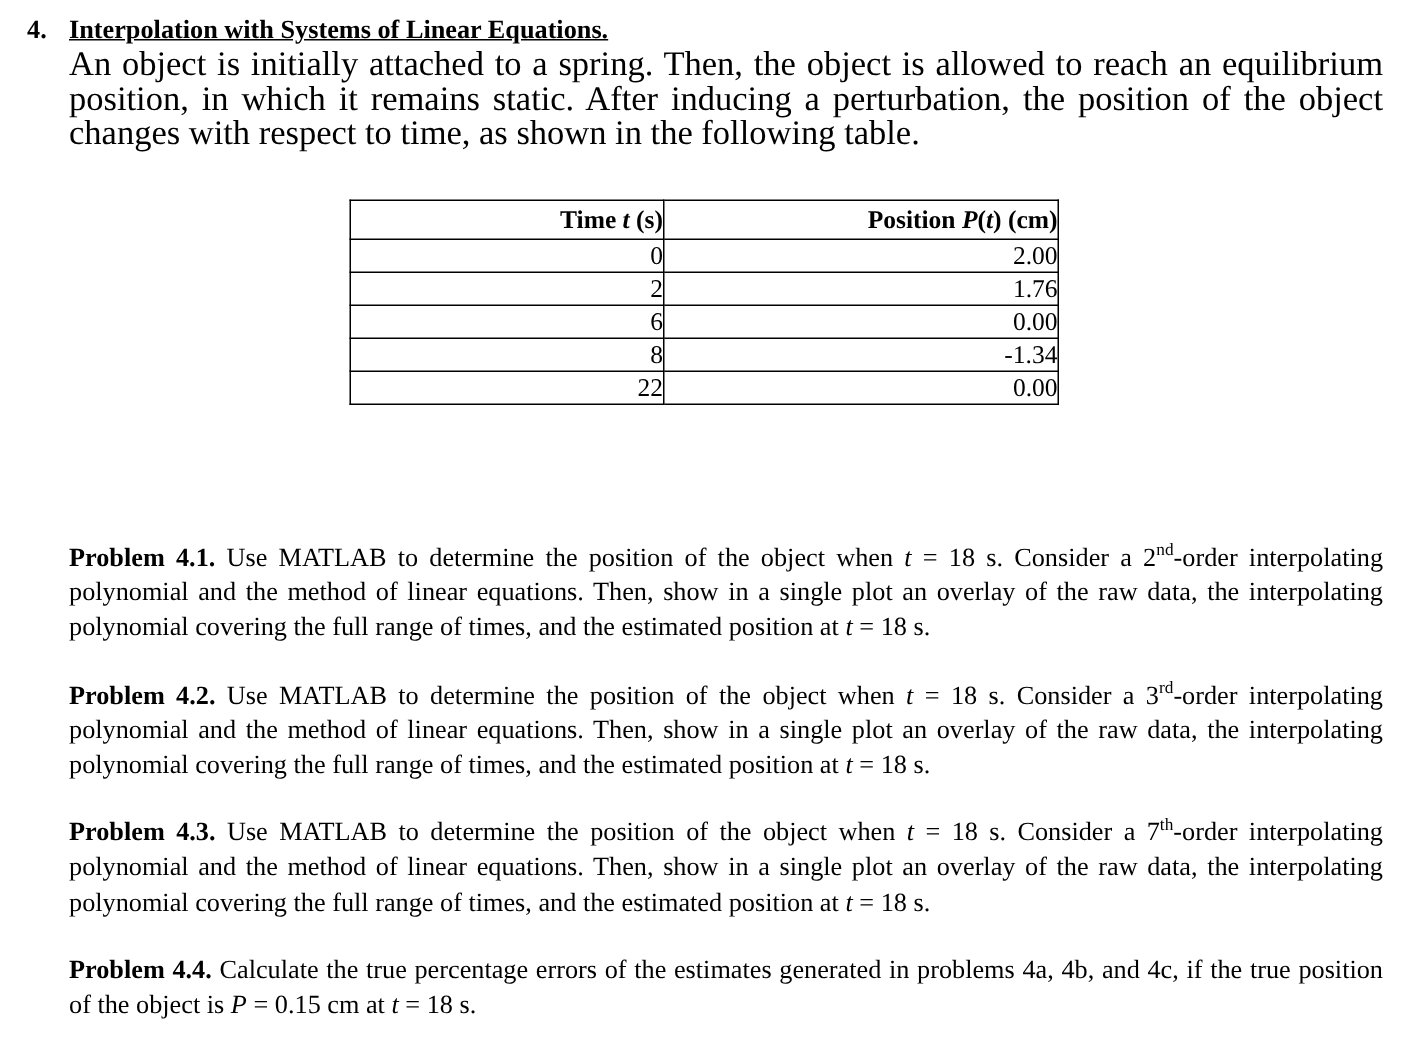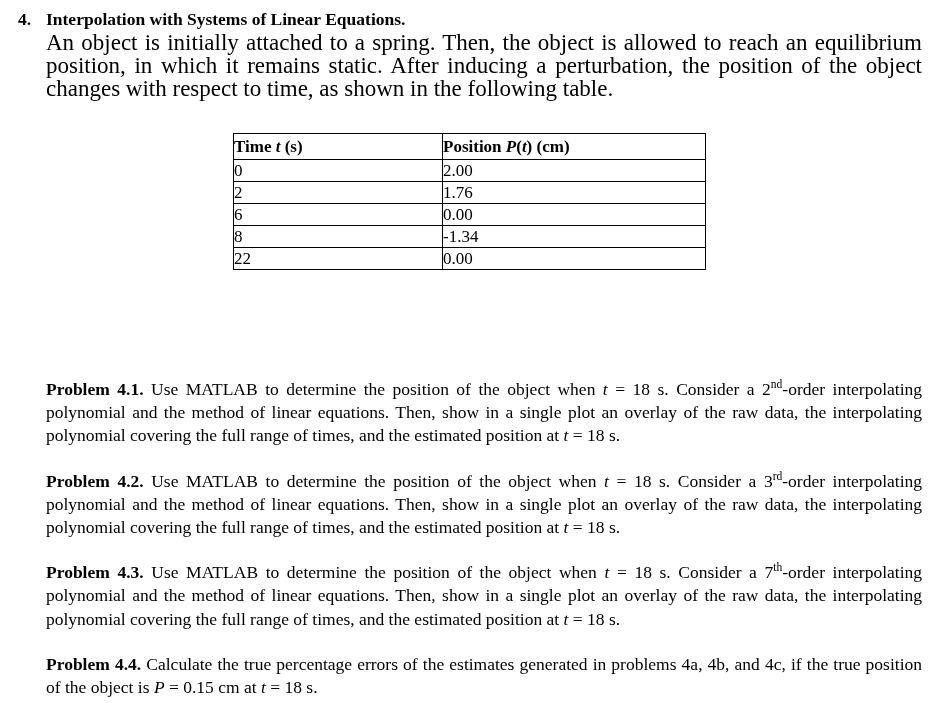--- a/index.html
+++ b/index.html
@@ -42,20 +42,21 @@
   }
   .item-body {
     margin-left: 28px;
     width: 876px;
   }
   .item-title {
     font-weight: bold;
     font-size: 17.5px;
     line-height: 23px;
     margin: 0;
+    text-decoration: underline;
   }
   .intro-para {
     font-size: 23px;
     line-height: 23.2px;
     text-align: justify;
     text-justify: inter-word;
     margin: 0;
   }
 
   
@@ -65,41 +66,41 @@
     top: 133px;
   }
   table.data-table {
     border-collapse: collapse;
     table-layout: fixed;
     width: 472px;
   }
   table.data-table th,
   table.data-table td {
     border: 1.1px solid #000000;
-    text-align: left;
+    text-align: right;
     font-size: 17px;
     padding: 0;
   }
   table.data-table th {
     font-weight: bold;
     height: 25px;
     line-height: 25px;
   }
   table.data-table td {
     height: 21px;
     line-height: 21px;
   }
   table.data-table col.c-time { width: 209px; }
   table.data-table col.c-pos  { width: 263px; }
 
   
   .problems {
     position: absolute;
     left: 46px;
-    top: 378px;
+    top: 360px;
     width: 876px;
   }
   .problem {
     font-size: 17.5px;
     line-height: 23.2px;
     text-align: justify;
     text-justify: inter-word;
     margin: 0 0 22px 0;
   }
   .problem:last-child {

